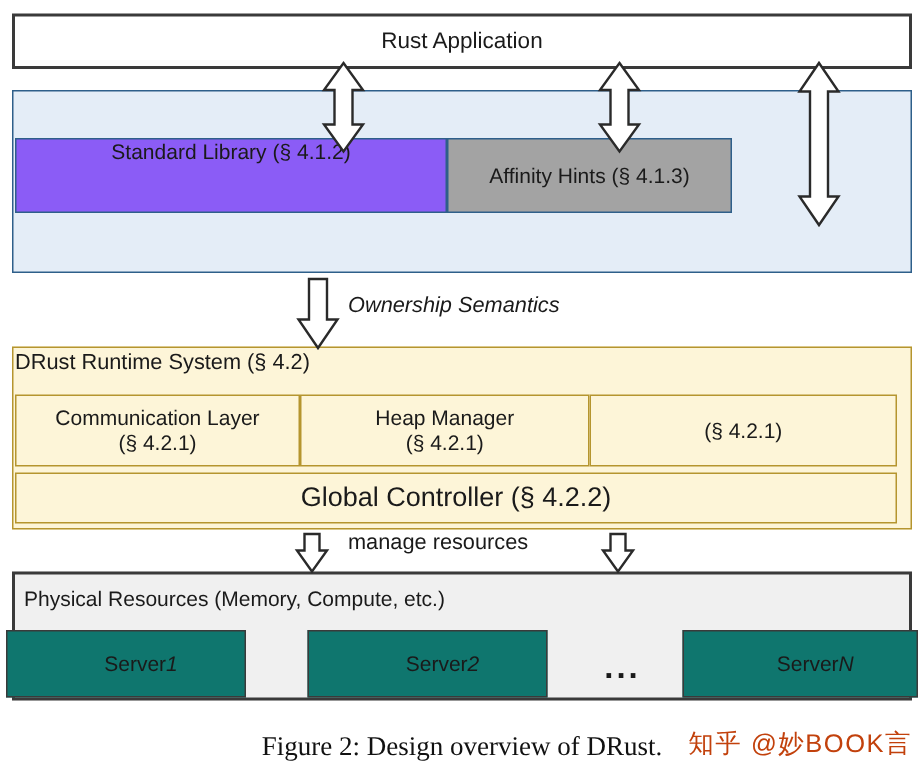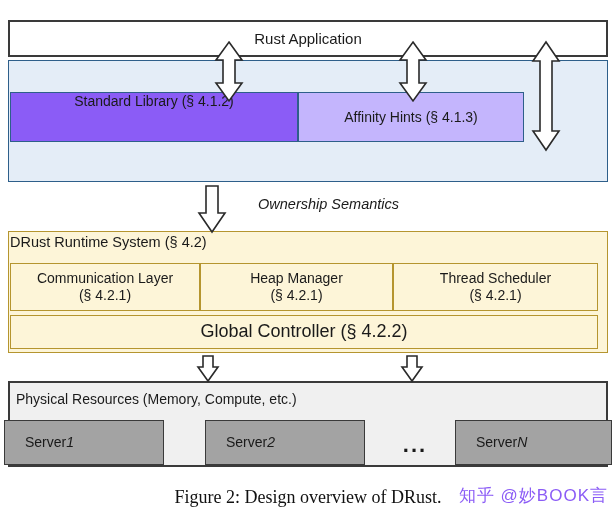--- a/index.html
+++ b/index.html
@@ -28,21 +28,21 @@
     align-items: center;
     justify-content: center;
     text-align: center;
     line-height: 1.18;
   }
   .lbl { display: block; }
   .sub { display: block; font-size: 10.5px; margin-top: 1px; }
 
   
   .app-box {
-    left: 8px; top: 20px; width: 600px; height: 37px;
+    left: 8px; top: 9px; width: 600px; height: 37px;
     border: 2px solid #3a3a3a;
     background: #ffffff;
     font-size: 15px;
   }
 
   
   .abs-outer {
     left: 8px; top: 60px; width: 600px; height: 122px;
     border: 1.6px solid #2e5f8a;
     background: #e4edf7;
@@ -56,23 +56,23 @@
   }
   .std-box {
     left: 10px; top: 92px; width: 288px; height: 50px;
     border: 1.6px solid #2e5f8a;
     background: #8b5cf6;
     font-size: 14px;
     flex-direction: column;
     justify-content: space-between;
   }
   .aff-box {
-    left: 298px; top: 92px; width: 226px; height: 50px;
-    border: 1.6px solid #2e5f8a;
-    background: #c4b5fd;
+    left: 298px; top: 92px; width: 190px; height: 50px;
+    border: 1.6px solid #2e5f8a;
+    background: #a3a3a3;
     font-size: 14px;
   }
   .own-box {
     left: 10px; top: 146px; width: 588px; height: 34px;
     border: 1.6px solid #2e5f8a;
     background: #e4edf7;
     font-size: 14px;
   }
 
   
@@ -113,23 +113,23 @@
     display: block;
   }
   .phys-title {
     position: absolute;
     left: 16px; top: 391px;
     font-size: 14px;
   }
   .srv-box {
     top: 420px; height: 45px;
     border: 1.6px solid #3a3a3a;
-    background: #a3a3a3;
-    font-size: 14px;
-    justify-content: flex-start;
+    background: #0f766e;
+    font-size: 14px;
+    justify-content: center;
     padding-left: 20px;
   }
   .srv-1 { left: 4px;   width: 160px; }
   .srv-2 { left: 205px; width: 160px; }
   .srv-n { left: 455px; width: 157px; }
   .dots {
     position: absolute;
     left: 390px; top: 432px;
     width: 50px; text-align: center;
     font-size: 22px; font-weight: bold;
@@ -137,21 +137,21 @@
     color: #1a1a1a;
   }
   .it { font-style: italic; }
 
   
   .arrow-label {
     position: absolute;
     font-size: 14.5px;
     white-space: nowrap;
   }
-  .lbl-own { left: 232px; top: 196px; font-style: italic; margin-left: 26px; }
+  .lbl-own { left: 232px; top: 196px; font-style: italic; }
   .lbl-mng { left: 232px; top: 354px; }
 
   
   #arrows {
     position: absolute;
     left: 0; top: 0;
     width: 616px; height: 522px;
     pointer-events: none;
   }
 
@@ -161,21 +161,21 @@
     left: 0; top: 487px; width: 616px;
     text-align: center;
     font-family: "Liberation Serif", serif;
     font-size: 18px;
     color: #111111;
   }
   .watermark {
     position: absolute;
     right: 8px; top: 484px;
     font-size: 17px;
-    color: #8b5cf6;
+    color: #c2410c;
     letter-spacing: 1px;
     white-space: nowrap;
   }
 </style>
 </head>
 <body>
 
 <div id="figure">
 
   <div class="box app-box">
@@ -200,28 +200,28 @@
 
   <div class="box rt-col rt-col-1">
     <span class="lbl">Communication Layer</span>
     <span class="lbl">(§ 4.2.1)</span>
   </div>
   <div class="box rt-col rt-col-2">
     <span class="lbl">Heap Manager</span>
     <span class="lbl">(§ 4.2.1)</span>
   </div>
   <div class="box rt-col rt-col-3">
-    <span class="lbl">Thread Scheduler</span>
     <span class="lbl">(§ 4.2.1)</span>
   </div>
 
   <div class="box gc-box">
     <span class="lbl">Global Controller (§ 4.2.2)</span>
   </div>
 
+  <div class="arrow-label lbl-mng">manage resources</div>
 
   <div class="box phys-outer"></div>
   <div class="phys-title">Physical Resources (Memory, Compute, etc.)</div>
 
   <div class="box srv-box srv-1">
     <span>Server </span>
       <span class="it">1</span>
   </div>
   <div class="box srv-box srv-2">
     <span>Server </span>

